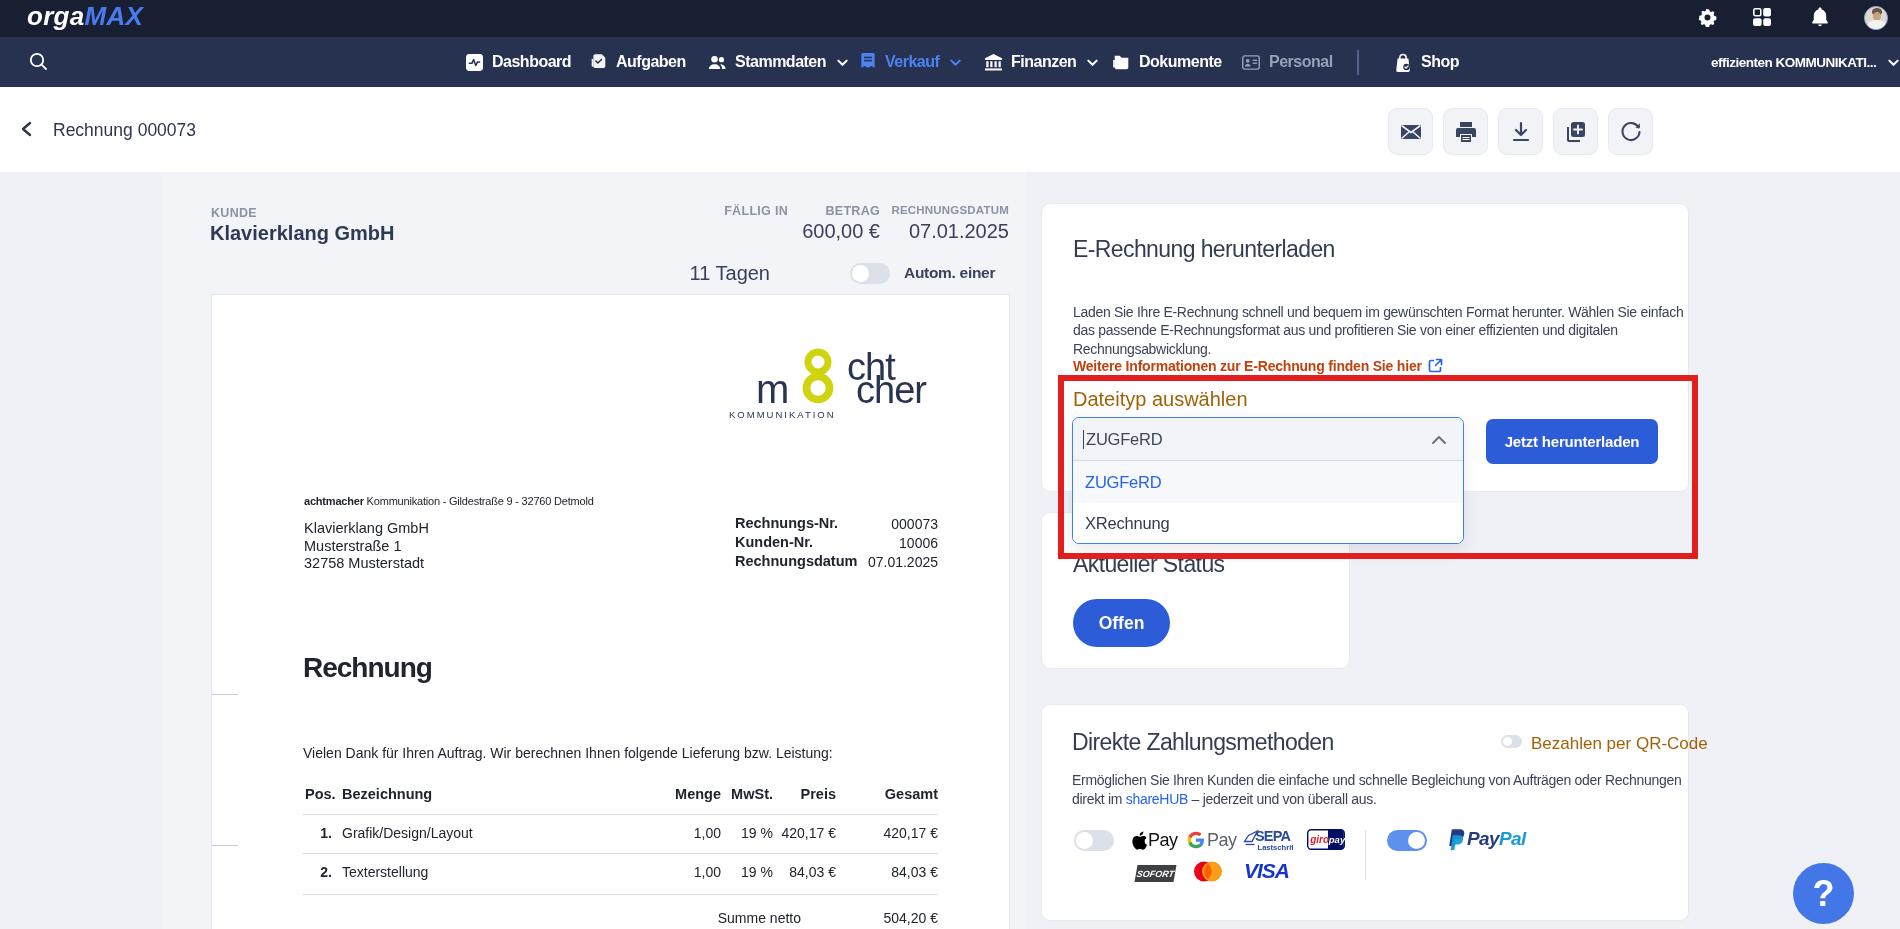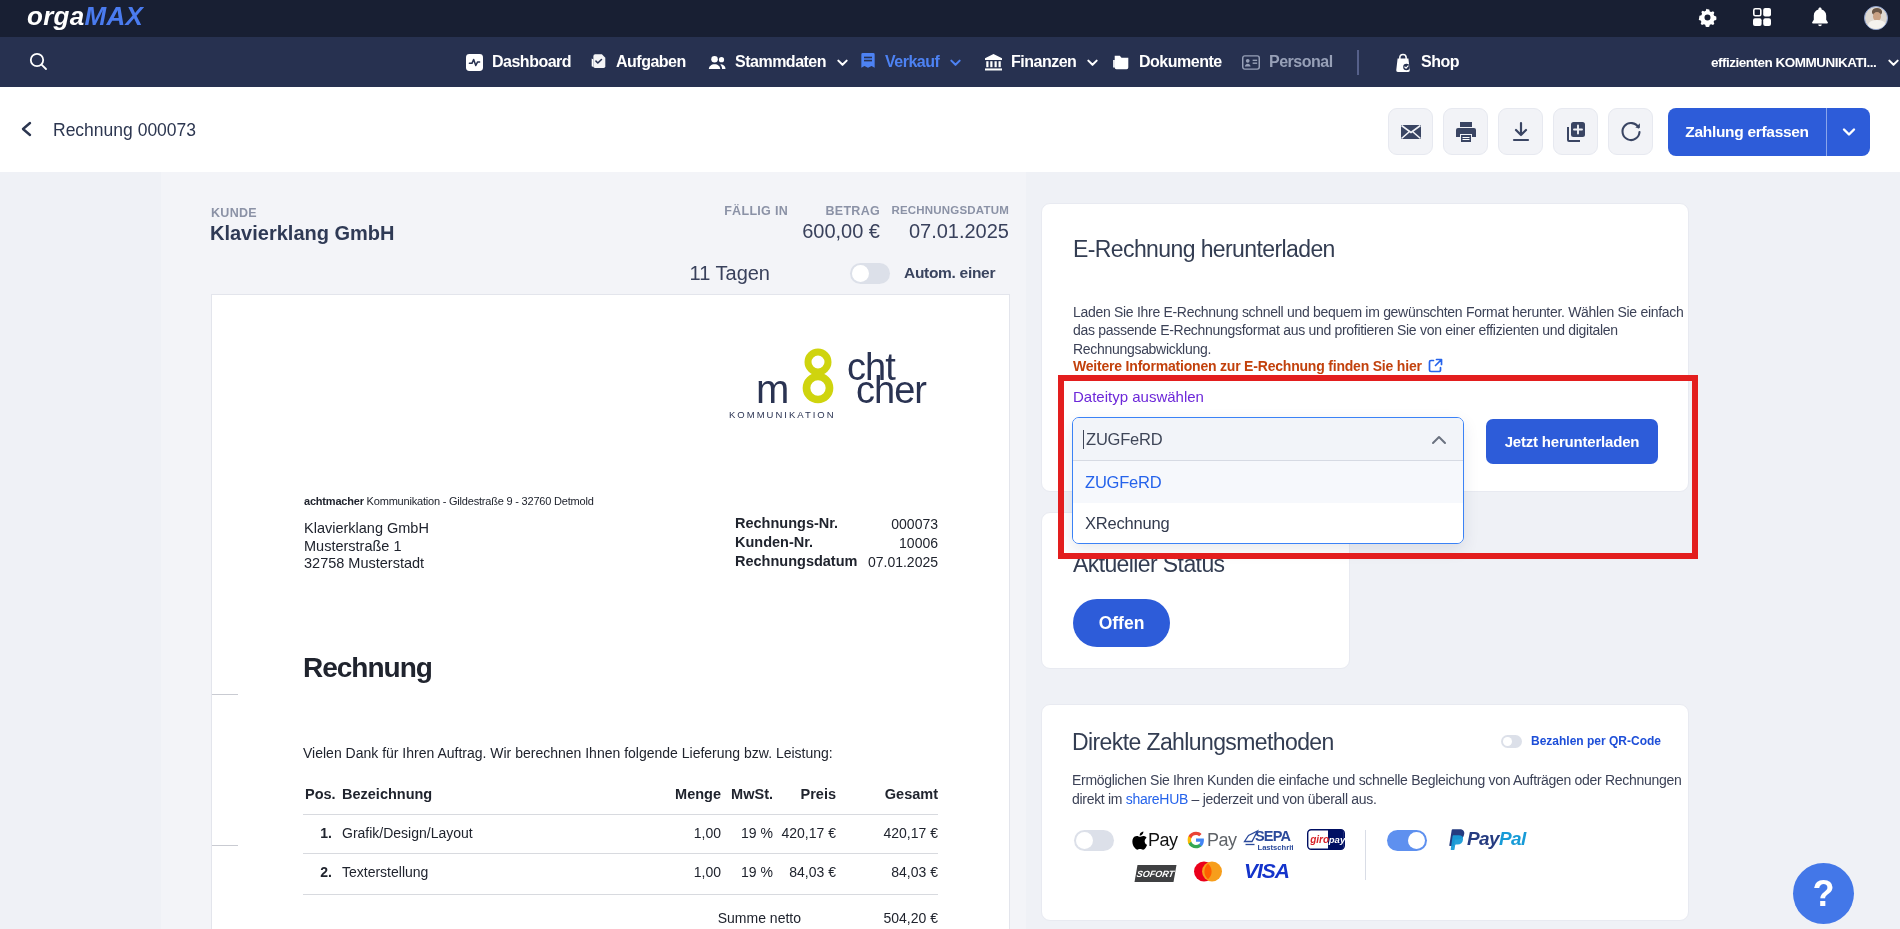--- a/index.html
+++ b/index.html
@@ -195,29 +195,20 @@
         <rect x="7" y="2" width="14" height="15" rx="2.5"></rect>
         <path d="M14 5.5v8M10 9.5h8" stroke="#F2F3F7" stroke-width="1.9" stroke-linecap="round"></path>
       </svg>
   </div>
   <div class="icbtn" style="left:1608px;">
     <svg width="24" height="24" viewBox="0 0 24 24">
         <path d="M19.5 7.5A8.5 8.5 0 1020.5 12" stroke="#3A4563" stroke-width="2.1" fill="none" stroke-linecap="round"></path>
         <path d="M20.9 3.2v4.6h-4.6z" fill="#3A4563"></path>
       </svg>
   </div>
-  <div id="btn-zahlung">
-      <span class="txt">Zahlung erfassen</span>
-      <span class="sep"></span>
-      <span class="car">
-        <svg width="16" height="16" viewBox="0 0 16 16">
-          <path d="M3 5.5 L8 10.5 L13 5.5" stroke="#fff" stroke-width="2.4" fill="none" stroke-linecap="round" stroke-linejoin="round"></path>
-        </svg>
-      </span>
-    </div>
 </div>
 
 <div id="content">
   <div id="leftcard">
     <div class="lab" style="position:absolute;left:50px;top:34px;">KUNDE</div>
     <div style="position:absolute;left:49px;top:50px;font-size:20px;font-weight:bold;color:#2F3A55;">Klavierklang GmbH</div>
     <div class="lab metr-lab" style="right:238px;width:177px;">FÄLLIG IN</div>
     <div class="metr-val" style="right:256px;width:177px;margin-top:42px;">11 Tagen</div>
     <div class="lab metr-lab" style="right:146px;width:80px;">BETRAG</div>
     <div class="metr-val" style="right:146px;width:139px;">600,00&nbsp;€</div>
@@ -275,34 +266,34 @@
     </div>
   </div>
 
   <div class="card" id="card-erech">
     <h2 class="cardh" style="position:absolute;left:31px;top:32px;">E-Rechnung herunterladen</h2>
     <div style="position:absolute;left:31px;top:74px;width:615px;font-size:14px;letter-spacing:-0.3px;line-height:18.4px;color:#3C4257;margin-top:25px;">Laden Sie Ihre E-Rechnung schnell und bequem im gewünschten Format herunter. Wählen Sie einfach das passende E-Rechnungsformat aus und profitieren Sie von einer effizienten und digitalen Rechnungsabwicklung.</div>
     <div style="position:absolute;left:31px;top:154px;font-size:14px;font-weight:bold;color:#c2410c;letter-spacing:-0.2px;">Weitere Informationen zur E-Rechnung finden Sie hier <svg style="vertical-align:-2px;margin-left:3px;" width="15" height="15" viewBox="0 0 15 15">
           <path d="M5.5 2.5H3a1.5 1.5 0 00-1.5 1.5v8A1.5 1.5 0 003 13.5h8a1.5 1.5 0 001.5-1.5V9.5" stroke="#2563EB" stroke-width="1.7" fill="none" stroke-linecap="round"></path>
           <path d="M8.5 1.5h5v5M13 2 7.5 7.5" stroke="#2563EB" stroke-width="1.7" fill="none" stroke-linecap="round" stroke-linejoin="round"></path>
         </svg></div>
-    <div style="position:absolute;left:31px;top:184px;font-size:15px;color:#6d28d9;">Dateityp auswählen</div>
+    <div style="position:absolute;left:31px;top:184px;font-size:20px;color:#a16207;">Dateityp auswählen</div>
   </div>
 
   <div class="card" id="card-status">
     <h2 class="cardh" style="position:absolute;left:31px;top:38px;">Aktueller Status</h2>
     <div id="offen">Offen</div>
   </div>
 
   <div class="card" id="card-direkt">
     <h2 class="cardh" style="position:absolute;left:30px;top:24px;">Direkte Zahlungsmethoden</h2>
     <div class="toggle" style="left:459px;top:30px;width:21px;height:13px;border-radius:7px;">
         <div class="knob" style="width:9px;height:9px;"></div>
       </div>
-    <div style="position:absolute;left:489px;top:29px;font-size:12px;font-weight:bold;color:#1d4ed8;white-space:nowrap;">Bezahlen per QR-Code</div>
+    <div style="position:absolute;left:489px;top:29px;font-size:17px;font-weight:normal;color:#a16207;white-space:nowrap;">Bezahlen per QR-Code</div>
     <div style="position:absolute;left:30px;top:66px;width:615px;font-size:14px;letter-spacing:-0.3px;line-height:19px;color:#3C4257;">Ermöglichen Sie Ihren Kunden die einfache und schnelle Begleichung von Aufträgen oder Rechnungen direkt im <a class="link" href="#">shareHUB</a> – jederzeit und von überall aus.</div>
     <div class="toggle" style="left:32px;top:125px;width:40px;height:21px;">
         <div class="knob" style="width:17px;height:17px;"></div>
       </div>
     <div style="position:absolute;left:323px;top:125px;width:1px;height:50px;background:#D9DDE6;"></div>
     <div class="toggle" style="left:345px;top:125px;width:40px;height:21px;background:#5E90EF;">
         <div class="knob" style="width:17px;height:17px;left:21px;"></div>
       </div>
     <div class="pay" style="left:90px;top:124px;height:22px;">
       <svg width="15" height="19" viewBox="0 0 19 23" fill="#000">

